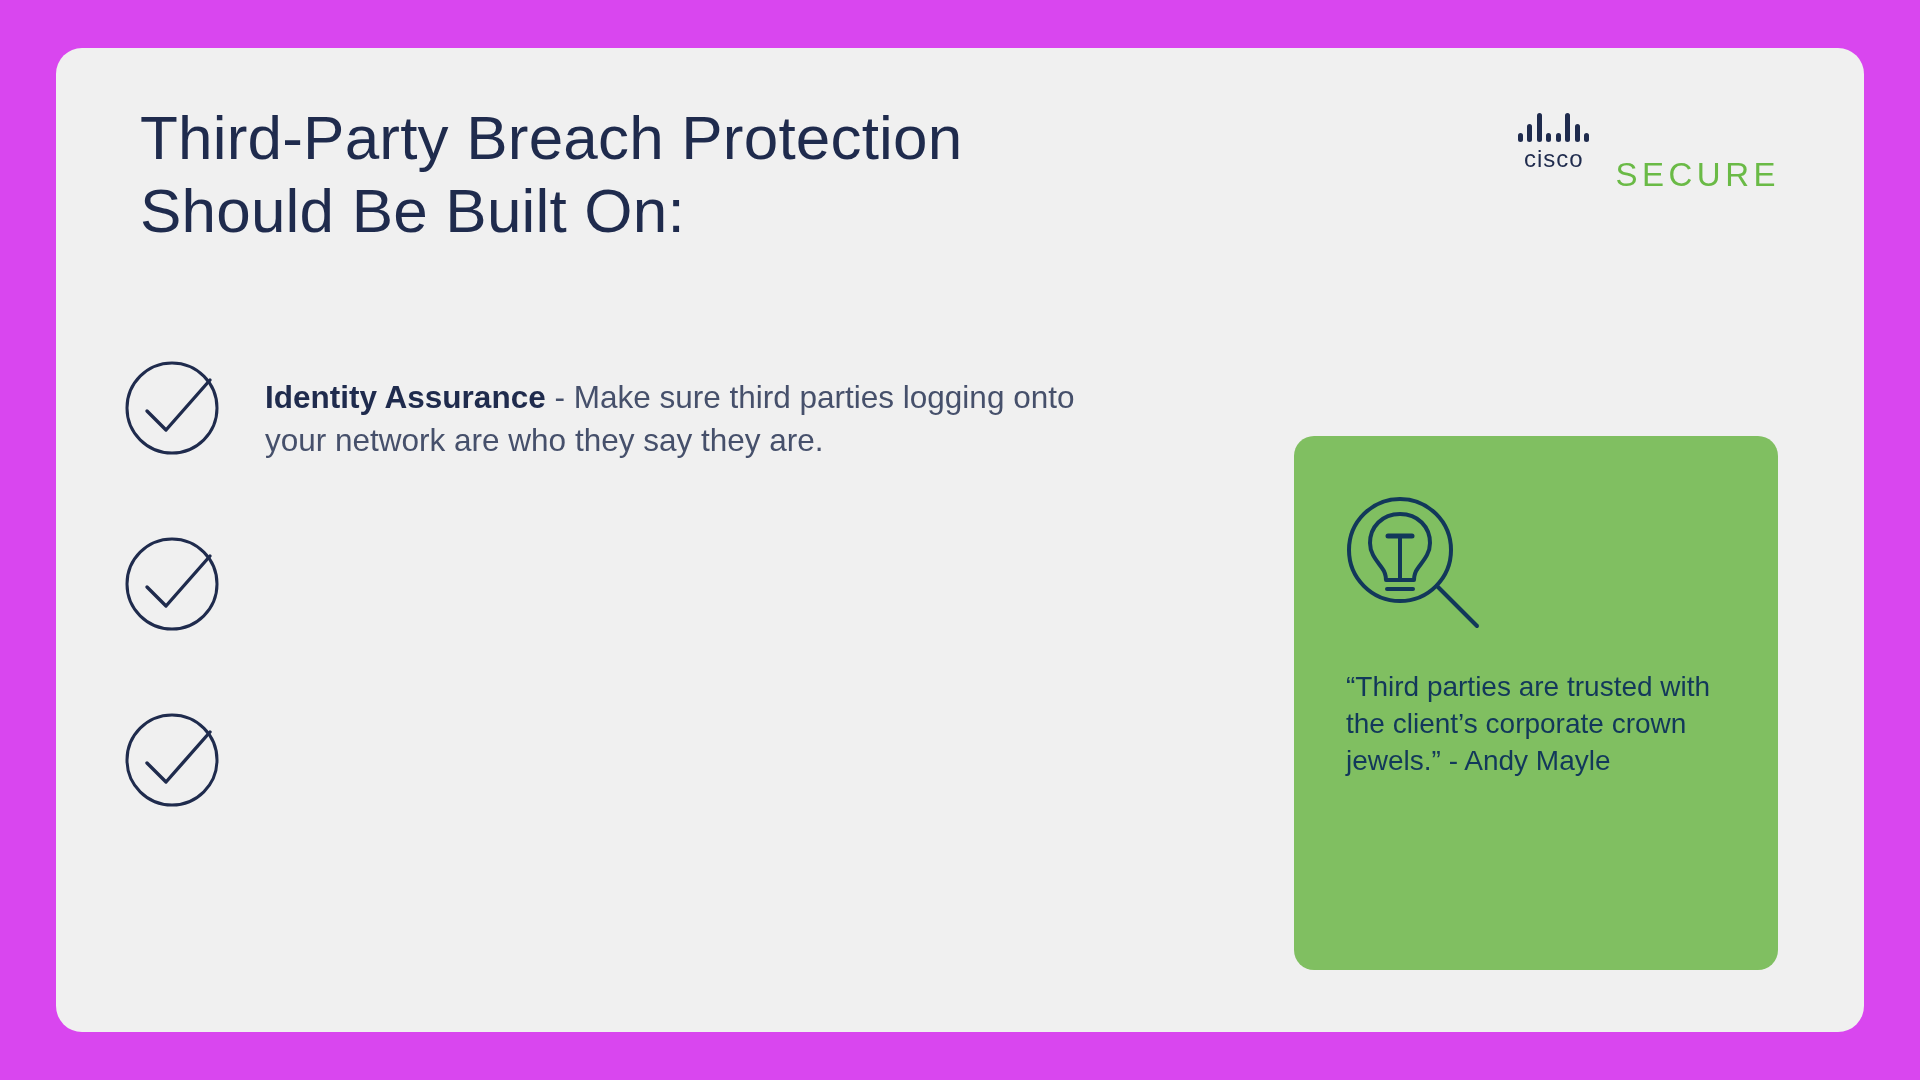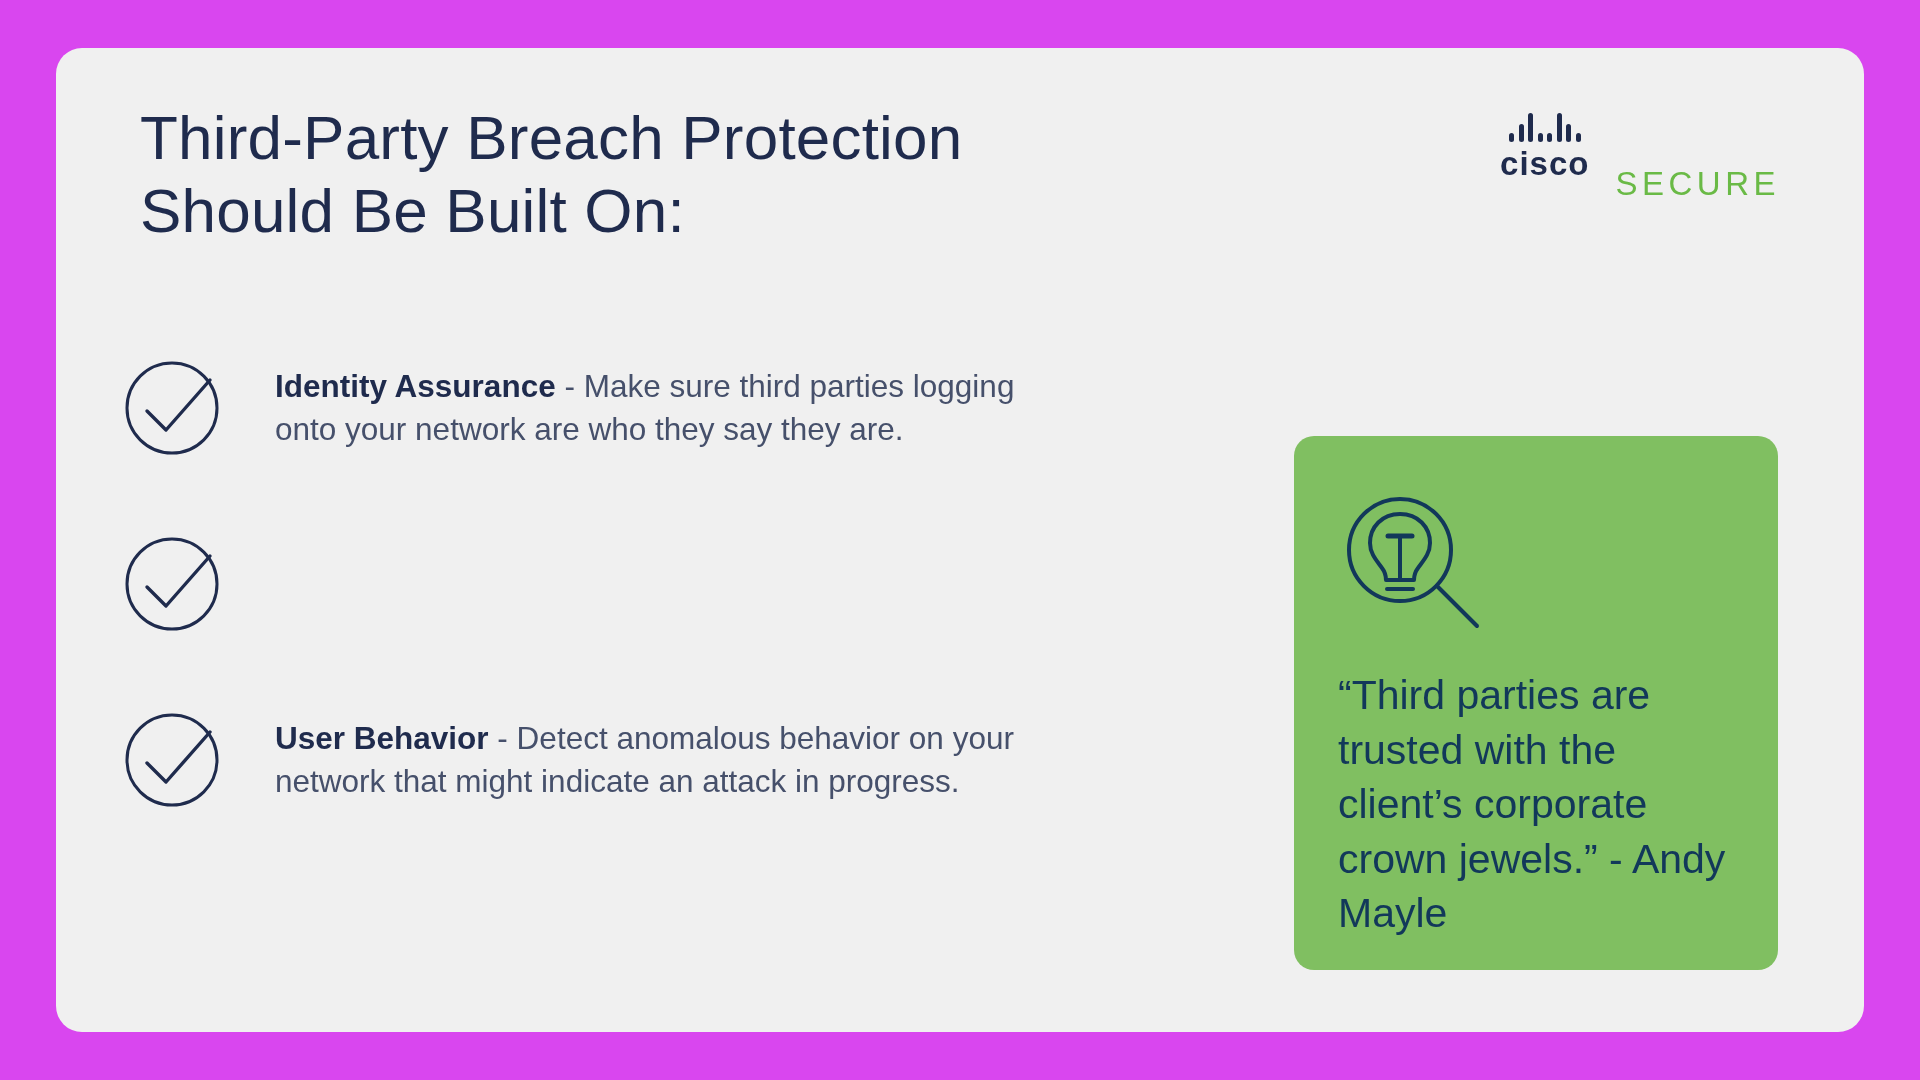--- a/index.html
+++ b/index.html
@@ -87,22 +87,22 @@
     width: 5px;
     background: #1f2b4d;
     border-radius: 2.5px;
   }
   .cisco-bars i.s { height: 9px;  }
   .cisco-bars i.m { height: 18px; }
   .cisco-bars i.t { height: 29px; }
 
   .cisco-word {
     font-family: "Liberation Sans", sans-serif;
-    font-weight: 700;
-    font-size: 33px;
+    font-weight: 400;
+    font-size: 24px;
     letter-spacing: 1.0px;
     color: #1f2b4d;
     line-height: 1;
     text-align: right;
   }
 
   .secure-word {
     font-family: "Liberation Sans", sans-serif;
     font-weight: 400;
     font-size: 33px;
@@ -116,22 +116,22 @@
   
   .checklist {
     position: absolute;
     left: 60px;
     top: 292px;
     width: 960px;
   }
 
   .check-row {
     display: flex;
-    align-items: center;
-    gap: 47px;
+    align-items: flex-end;
+    gap: 37px;
     margin-bottom: 54px;
   }
   .check-row:last-child { margin-bottom: 0; }
 
   .check-icon {
     flex: 0 0 auto;
     width: 112px;
     height: 112px;
     margin-top: 10px;
   }
@@ -171,25 +171,25 @@
 
   .bulb-search-icon {
     width: 150px;
     height: 150px;
     margin-bottom: 30px;
   }
   .bulb-search-icon svg { display: block; width: 150px; height: 150px; }
 
   .quote-text {
     font-family: "Liberation Sans", sans-serif;
-    font-size: 41px;
+    font-size: 28px;
     line-height: 1.33;
     color: #12385a;
     font-weight: 400;
-    margin: 0;
+    margin: 8px;
   }
 </style>
 </head>
 <body>
 
 <div class="stage">
   <div class="panel">
 
     <div class="header">
 
@@ -239,23 +239,20 @@
         </div>
       </div>
 
       <div class="check-row">
         <div class="check-icon">
           <svg viewBox="0 0 112 112" xmlns="http://www.w3.org/2000/svg">
             <circle cx="56" cy="58" r="45" fill="none" stroke="#1f2b4d" stroke-width="3"></circle>
             <path d="M31 61 L50 80 L94 30" fill="none" stroke="#1f2b4d" stroke-width="3.4" stroke-linecap="round" stroke-linejoin="round"></path>
           </svg>
         </div>
-        <div class="check-text">
-          <span class="lead">User Behavior</span><span class="dash"> - </span><span>Detect anomalous behavior on your network that might indicate an attack in progress.</span>
-        </div>
       </div>
 
     </div>
 
     <div class="quote-card">
 
       <div class="bulb-search-icon">
         <svg viewBox="0 0 150 150" xmlns="http://www.w3.org/2000/svg">
           <g fill="none" stroke="#12385a" stroke-width="4" stroke-linecap="round" stroke-linejoin="round">
 

